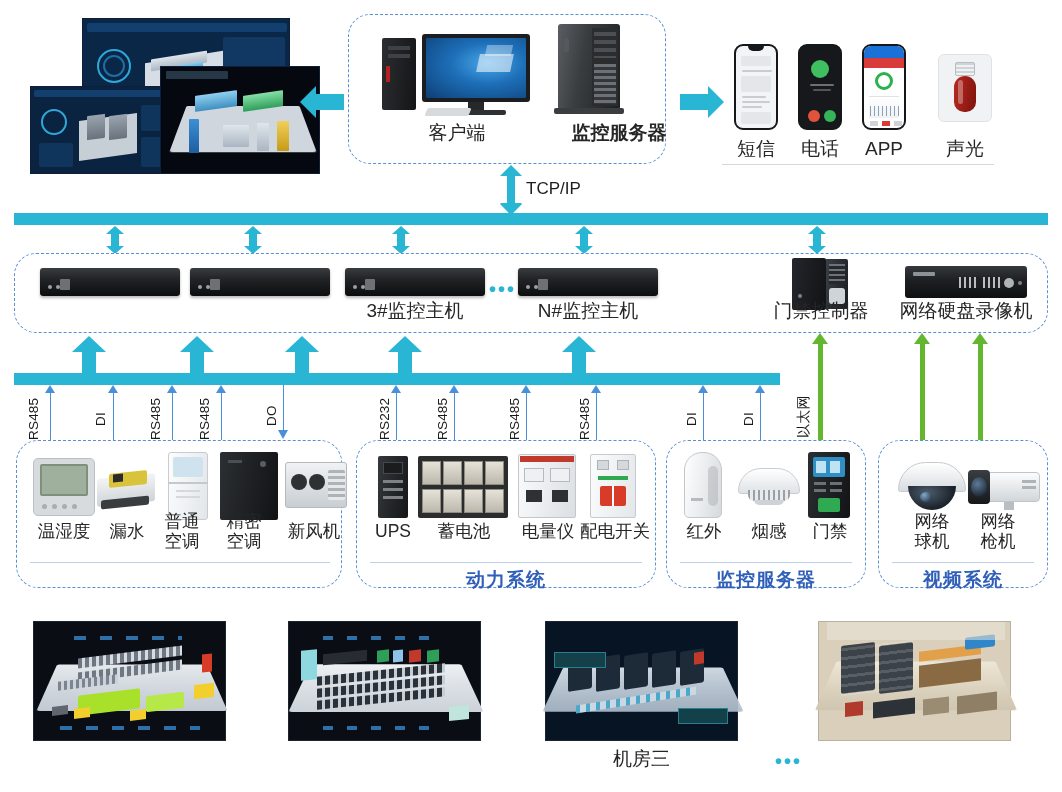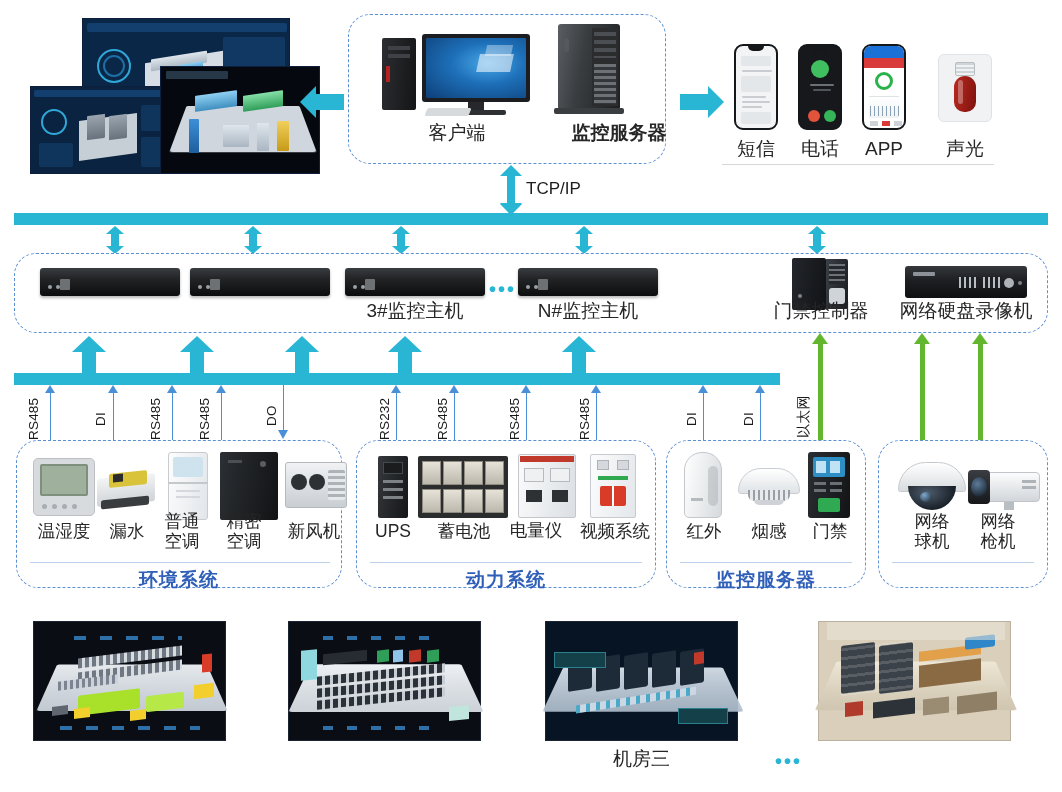--- a/index.html
+++ b/index.html
@@ -474,21 +474,20 @@
 
   <div class="abs cap cap-s" style="left:26px; top:521px; width:76px;">温湿度</div>
   <div class="abs cap cap-s" style="left:96px; top:521px; width:62px;">漏水</div>
   <div class="abs cap cap-s" style="left:150px; top:511px; width:64px; white-space:pre-line;">普通
 空调</div>
   <div class="abs cap cap-s" style="left:212px; top:511px; width:64px; white-space:pre-line;">精密
 空调</div>
   <div class="abs cap cap-s" style="left:274px; top:521px; width:80px;">新风机</div>
 
   <div class="sysdivider" style="left:30px; top:562px; width:300px;"></div>
-  <div class="abs sysbox-title" style="left:16px; top:567px; width:326px;">环境系统</div>
 
   <div class="abs dashbox" style="left:356px; top:440px; width:300px; height:148px;"></div>
 
   <div class="abs" style="left:378px; top:456px; width:30px; height:62px;">
     <div class="abs" style="left:0;top:0;width:30px;height:62px;
         background:linear-gradient(100deg,#35383c,#141618);border-radius:2px;"></div>
     <div class="abs" style="left:5px;top:6px;width:20px;height:12px;background:#1a1c1e;border:1px solid #45484c;"></div>
     <div class="abs" style="left:5px;top:24px;width:20px;height:3px;background:#7d8287;"></div>
     <div class="abs" style="left:5px;top:32px;width:20px;height:3px;background:#7d8287;"></div>
     <div class="abs" style="left:5px;top:40px;width:20px;height:3px;background:#7d8287;"></div>
@@ -521,22 +520,22 @@
         background:linear-gradient(100deg,#fbfcfd,#e4e7ea);border:1px solid #c7cbcf;border-radius:2px;"></div>
     <div class="abs" style="left:7px;top:6px;width:12px;height:10px;background:#d5d9dd;border:1px solid #aeb3b8;"></div>
     <div class="abs" style="left:27px;top:6px;width:12px;height:10px;background:#d5d9dd;border:1px solid #aeb3b8;"></div>
     <div class="abs" style="left:8px;top:22px;width:30px;height:4px;background:#2fa84f;"></div>
     <div class="abs" style="left:10px;top:32px;width:26px;height:20px;background:#d93b29;border-radius:2px;"></div>
     <div class="abs" style="left:22px;top:32px;width:2px;height:20px;background:#fff;"></div>
   </div>
 
   <div class="abs cap cap-s" style="left:363px; top:521px; width:60px;">UPS</div>
   <div class="abs cap cap-s" style="left:426px; top:521px; width:76px;">蓄电池</div>
-  <div class="abs cap cap-s" style="left:496px; top:521px; width:80px;font-family:Liberation Mono, monospace;">电量仪</div>
-  <div class="abs cap cap-s" style="left:573px; top:521px; width:84px;">视频系统</div>
+  <div class="abs cap cap-s" style="left:508px; top:521px; width:80px;">电量仪</div>
+  <div class="abs cap cap-s" style="left:573px; top:521px; width:84px;">配电开关</div>
 
   <div class="sysdivider" style="left:370px; top:562px; width:272px;"></div>
   <div class="abs sysbox-title" style="left:356px; top:567px; width:300px;">动力系统</div>
 
   <div class="abs dashbox" style="left:666px; top:440px; width:200px; height:148px;"></div>
 
   <div class="abs" style="left:684px; top:452px; width:38px; height:66px;">
     <div class="abs" style="left:0;top:0;width:38px;height:66px;
         background:linear-gradient(100deg,#ffffff,#d6dadd);
         border-radius:18px 18px 5px 5px;border:1px solid #c4c8cc;"></div>
@@ -597,20 +596,21 @@
     <div class="abs" style="left:54px;top:14px;width:14px;height:3px;background:#aeb3b8;"></div>
     <div class="abs" style="left:54px;top:20px;width:14px;height:3px;background:#aeb3b8;"></div>
   </div>
 
   <div class="abs cap cap-s" style="left:896px; top:511px; width:72px; white-space:pre-line;">网络
 球机</div>
   <div class="abs cap cap-s" style="left:962px; top:511px; width:72px; white-space:pre-line;">网络
 枪机</div>
 
   <div class="sysdivider" style="left:892px; top:562px; width:142px;"></div>
+  <div class="abs sysbox-title" style="left:878px; top:567px; width:170px;">视频系统</div>
 
   <div class="room-img" style="left:33px; top:621px; width:193px; height:120px; background:#0a0d14;">
     <div class="abs" style="left:14px;top:24px;width:168px;height:78px;
         background:linear-gradient(180deg,#e6eaee,#c2c9d1);
         transform:perspective(260px) rotateX(54deg);border-radius:3px;"></div>
     <div class="abs" style="left:44px;top:30px;width:104px;height:10px;
         background:repeating-linear-gradient(90deg,#6e7782 0 4px,#d7dce1 4px 7px);transform:skewY(-7deg);"></div>
     <div class="abs" style="left:44px;top:44px;width:104px;height:10px;
         background:repeating-linear-gradient(90deg,#6e7782 0 4px,#d7dce1 4px 7px);transform:skewY(-7deg);"></div>
     <div class="abs" style="left:24px;top:56px;width:60px;height:9px;

